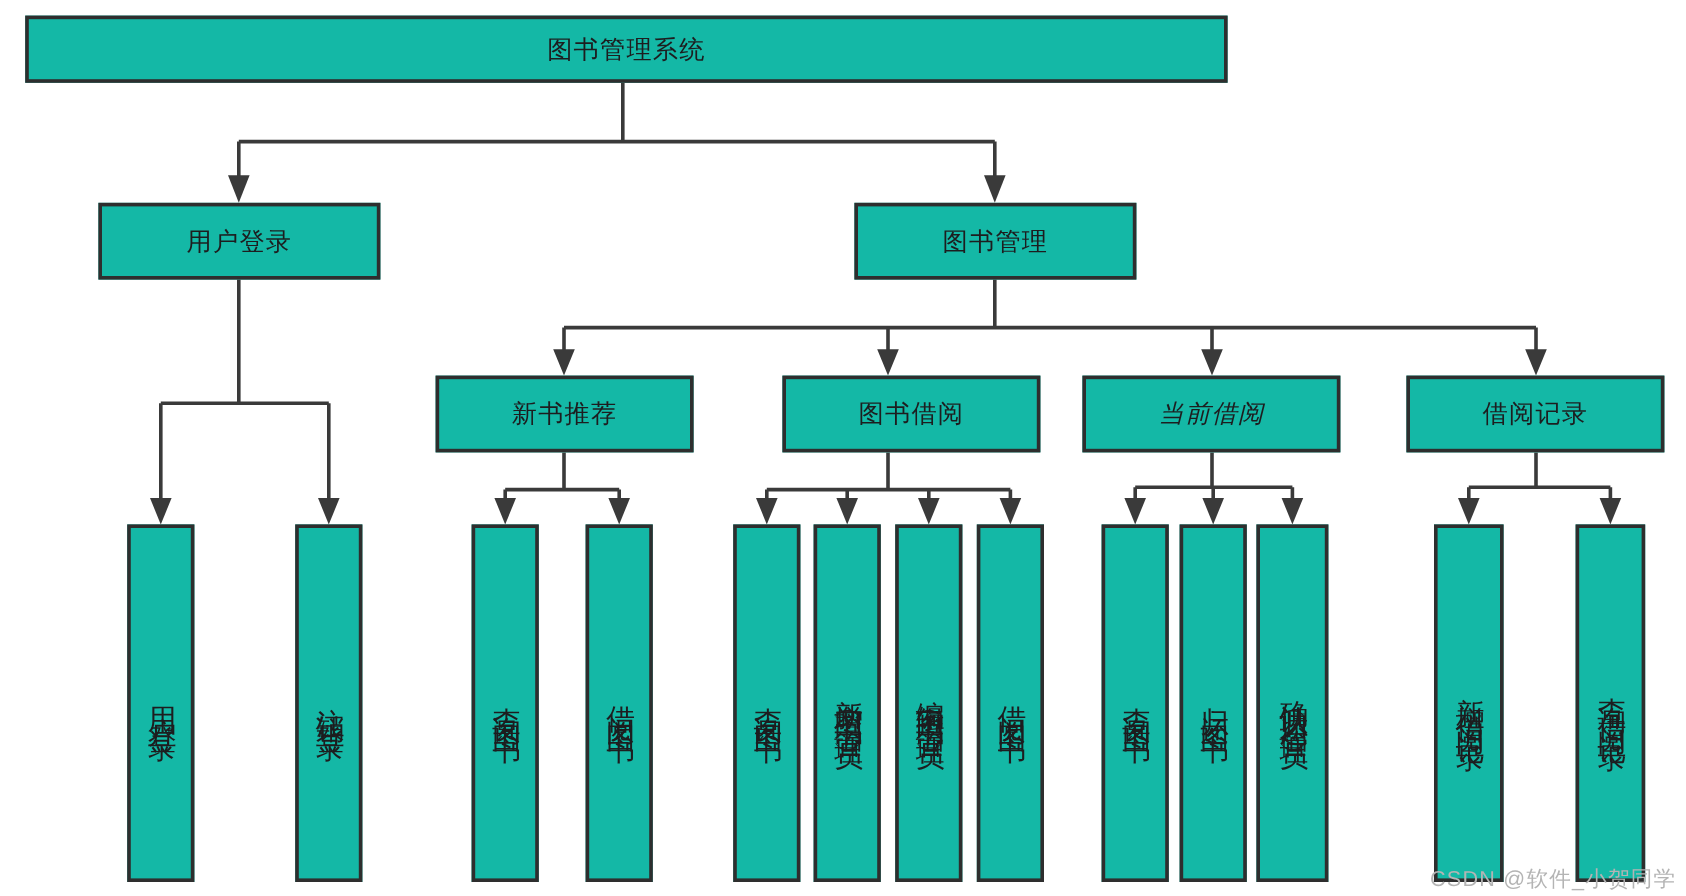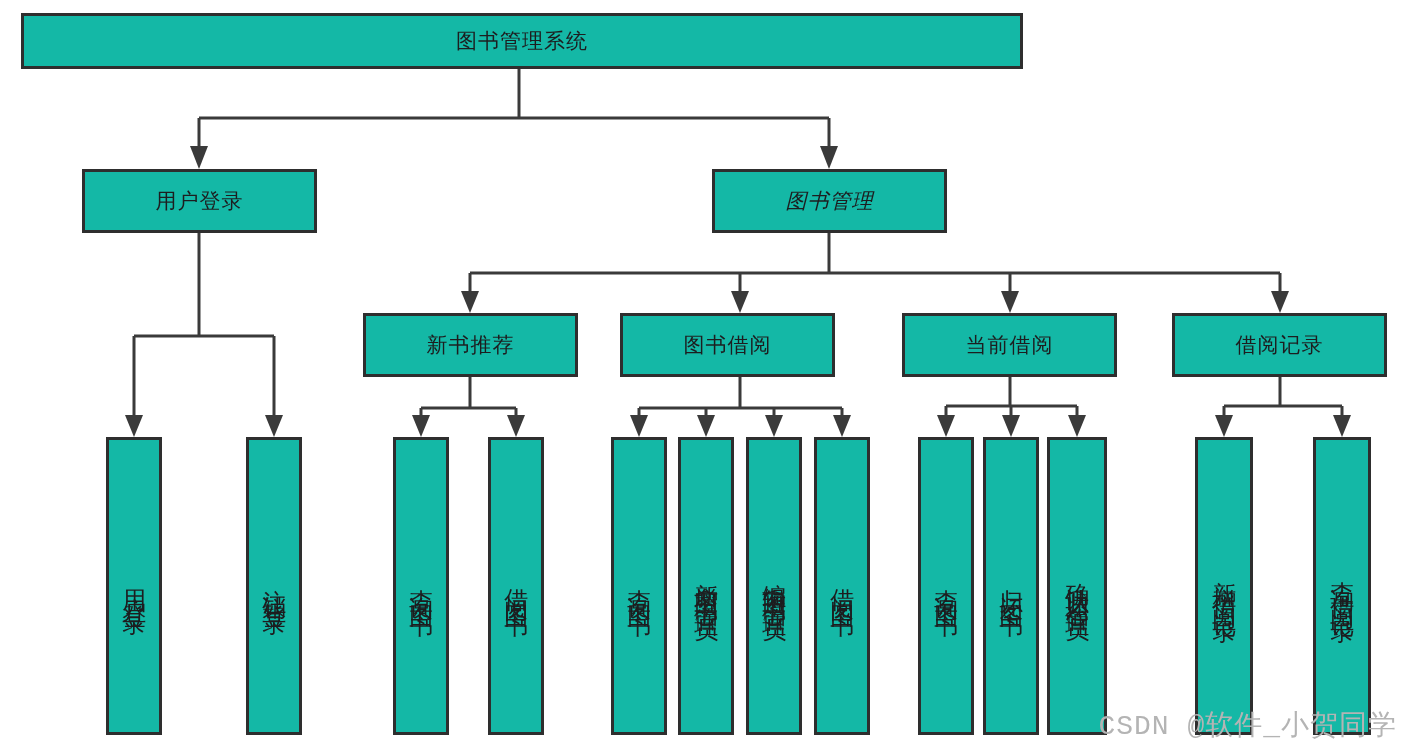--- a/index.html
+++ b/index.html
@@ -53,26 +53,25 @@
     line-height: 1.1;
     color: #1d1d1f;
   }
   .leaf.tight span {
     letter-spacing: 5px;
   }
   .watermark {
     position: absolute;
     right: 8px;
     bottom: 3px;
-    font-size: 28px;
+    font-size: 18px;
     color: #b4b4b4;
     letter-spacing: 1px;
     white-space: nowrap;
     z-index: 5;
-    font-family: Liberation Mono, monospace;
   }
 </style>
 </head>
 <body>
 
 <div class="canvas">
 
   <svg class="connectors" viewBox="0 0 1405 747">
     <g stroke="#3a3a3a" stroke-width="3" fill="none">
 
@@ -113,31 +112,31 @@
     </g>
   </svg>
 
   <div class="node h-node root-node">
     <span>图书管理系统</span>
   </div>
 
   <div class="node h-node l2" style="left:82px;">
     <span>用户登录</span>
   </div>
-  <div class="node h-node l2" style="left:712px;font-style:italic;">
+  <div class="node h-node l2" style="left:712px;">
     <span>图书管理</span>
   </div>
 
   <div class="node h-node l3" style="left:363px;">
     <span>新书推荐</span>
   </div>
-  <div class="node h-node l3" style="left:620px;">
+  <div class="node h-node l3" style="left:652px;">
     <span>图书借阅</span>
   </div>
-  <div class="node h-node l3" style="left:902px;">
+  <div class="node h-node l3" style="left:902px;font-style:italic;">
     <span>当前借阅</span>
   </div>
   <div class="node h-node l3" style="left:1172px;">
     <span>借阅记录</span>
   </div>
 
   <div class="node leaf" style="left:106px;">
     <span>用户登录</span>
   </div>
   <div class="node leaf" style="left:246px;">

